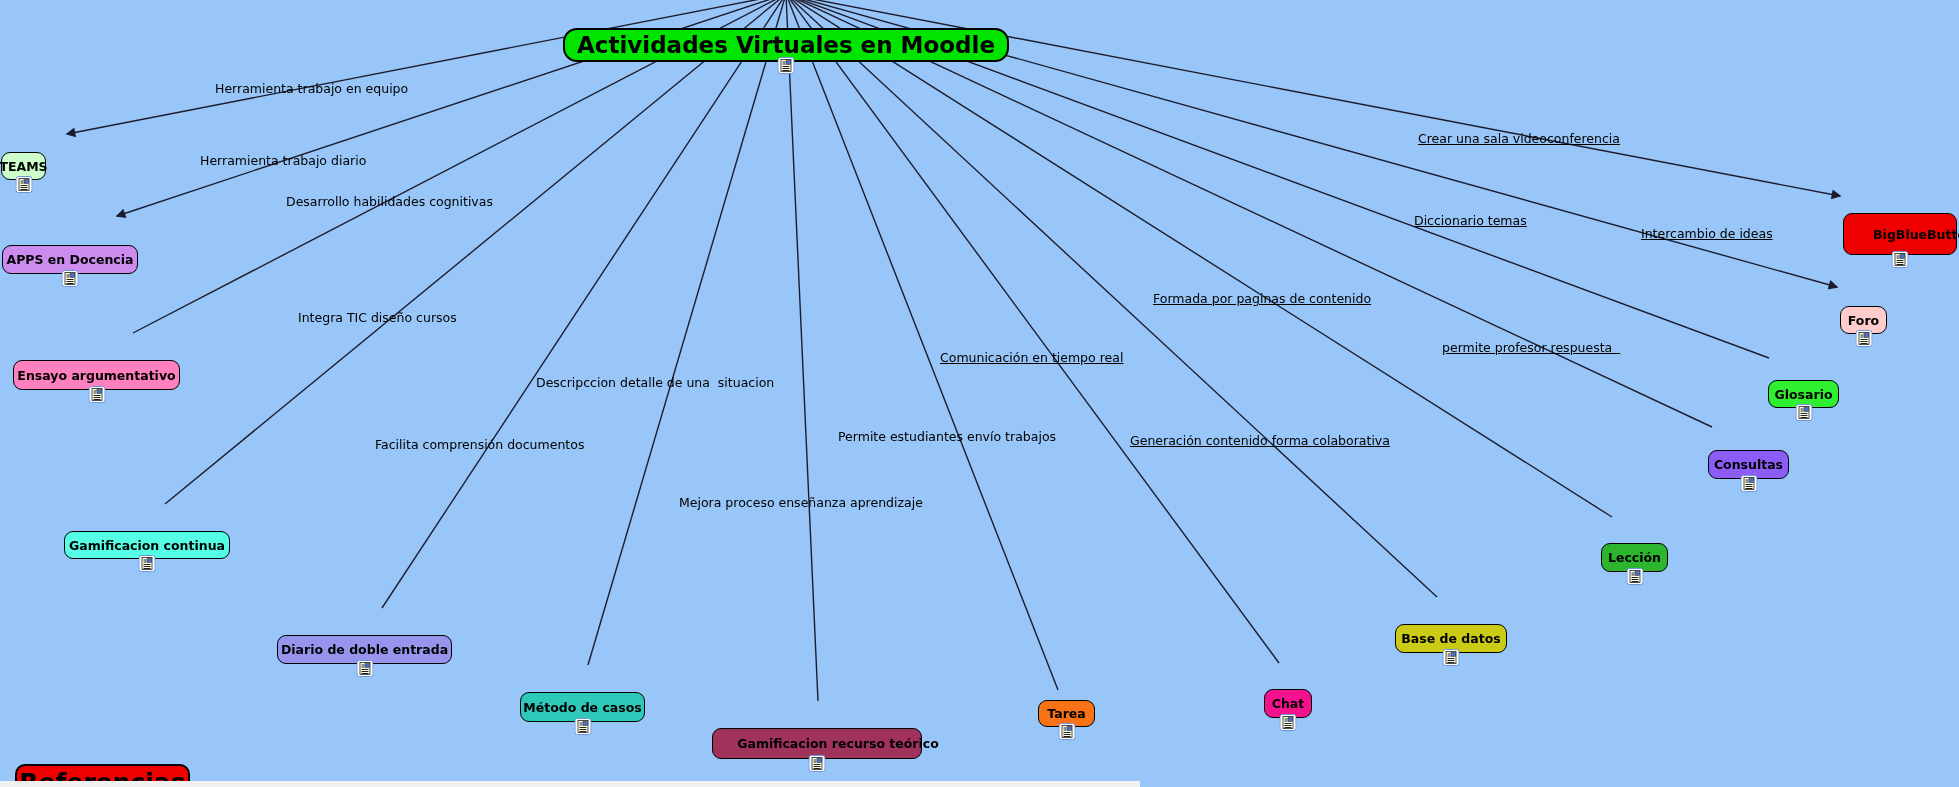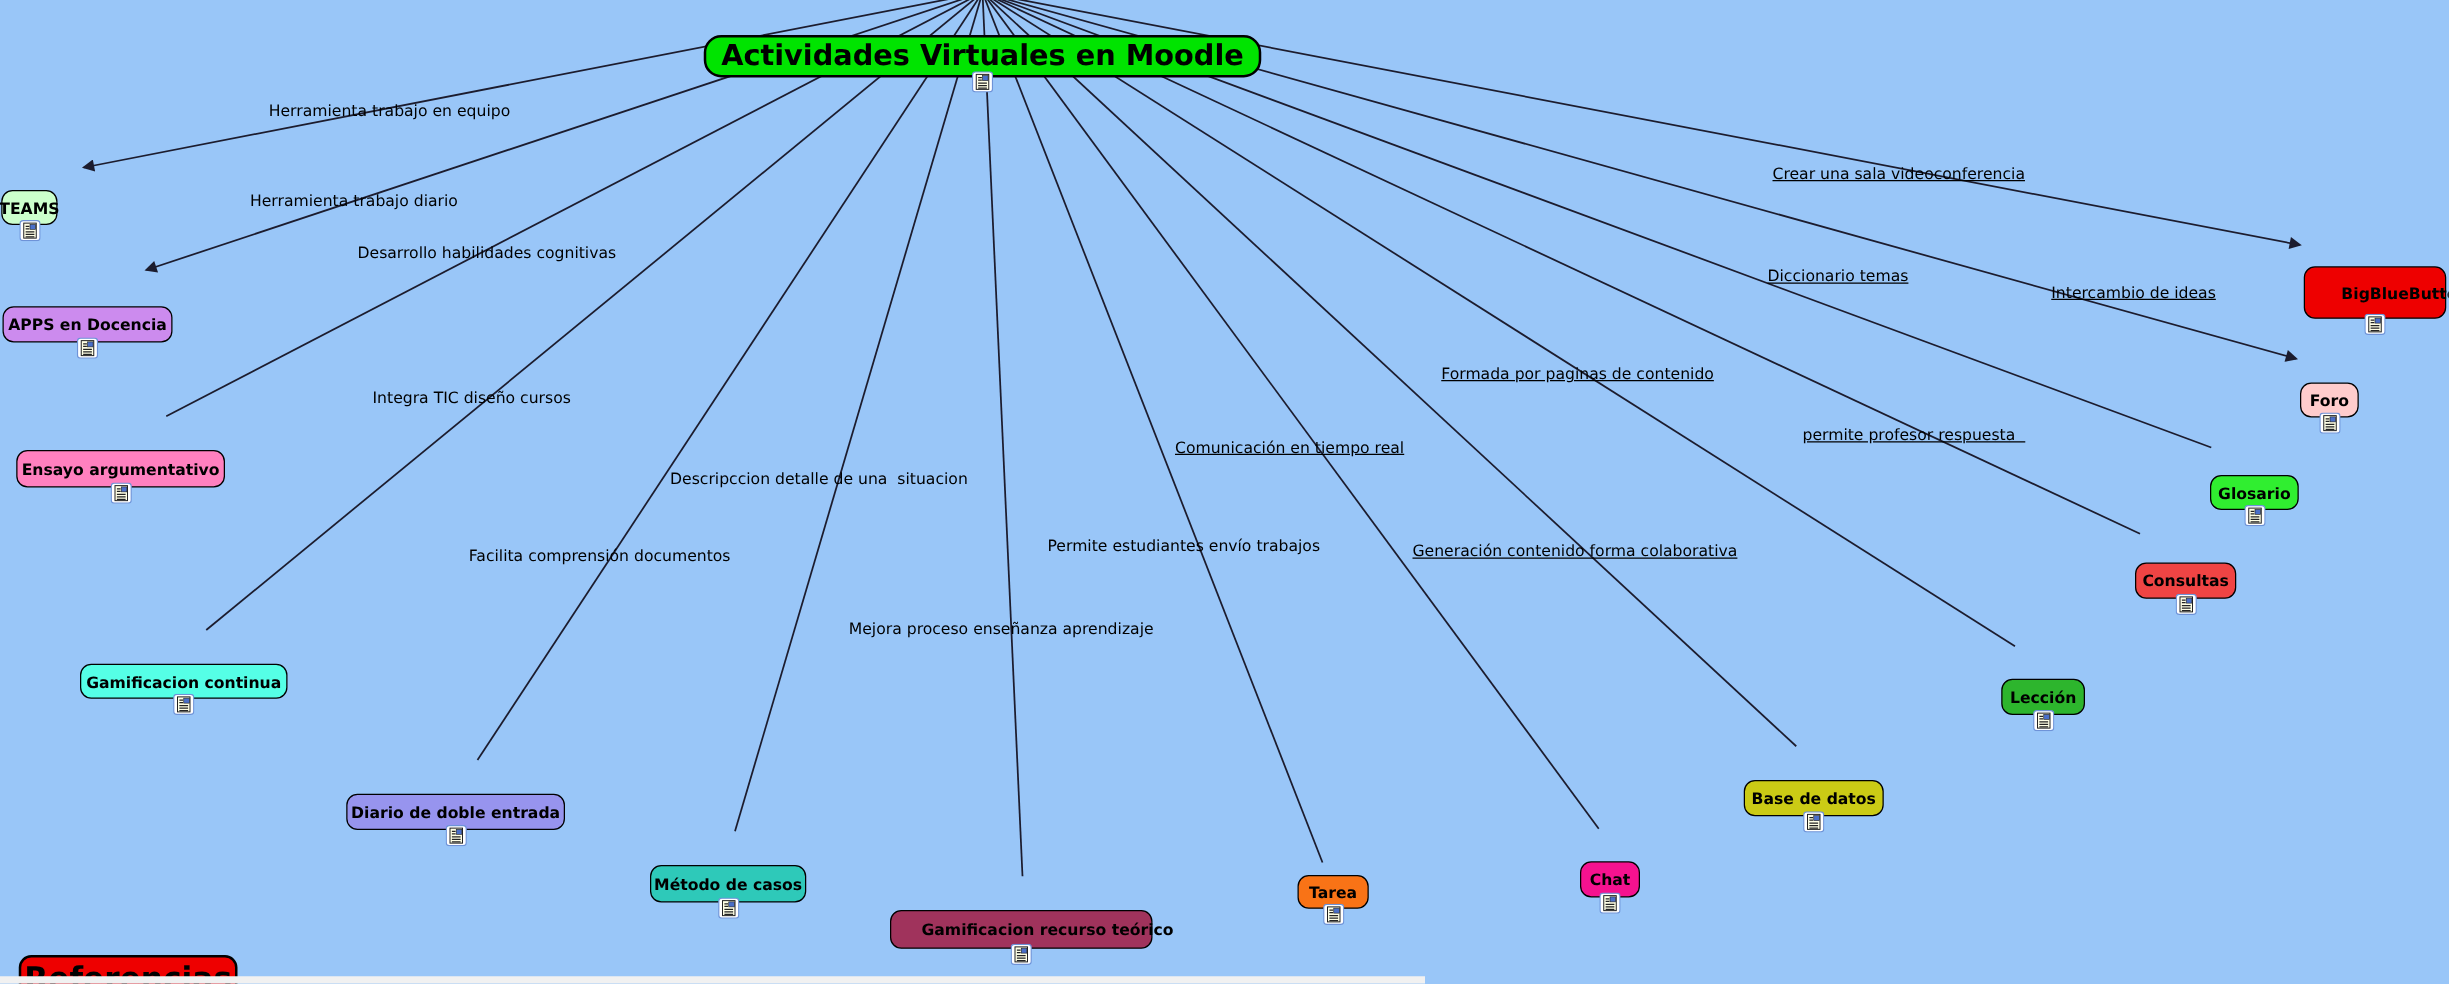--- a/index.html
+++ b/index.html
@@ -168,21 +168,21 @@
     </div>
     <div class="node" style="left: 1601px; top: 516px; width: 67px; height: 29px; background: rgb(45, 181, 45);">
       <span>Lección</span>
       <div class="res-icon"><svg width="17" height="17" viewBox="0 0 17 17">
           <rect x="0.5" y="0.5" width="16" height="16" rx="2.5" fill="#ffffff" stroke="#6E93D8"></rect>
           <rect x="3.5" y="2.5" width="10" height="12" fill="#FFFFE6" stroke="#222222" stroke-width="0.8"></rect>
           <rect x="8.5" y="3.5" width="4.5" height="4" fill="#4A6FC9" stroke="#222222" stroke-width="0.5"></rect>
           <path d="M5 5h3M5 7h3M5 9.5h7M5 11.5h7M5 13.5h7" stroke="#222222" stroke-width="1" fill="none"></path>
         </svg></div>
     </div>
-    <div class="node" style="left: 1708px; top: 423px; width: 81px; height: 29px; background: #ef4444; justify-content: center;">
+    <div class="node" style="left: 1708px; top: 423px; width: 81px; height: 29px; background: #8b5cf6; justify-content: center;">
       <span>Consultas</span>
       <div class="res-icon"><svg width="17" height="17" viewBox="0 0 17 17">
           <rect x="0.5" y="0.5" width="16" height="16" rx="2.5" fill="#ffffff" stroke="#6E93D8"></rect>
           <rect x="3.5" y="2.5" width="10" height="12" fill="#FFFFE6" stroke="#222222" stroke-width="0.8"></rect>
           <rect x="8.5" y="3.5" width="4.5" height="4" fill="#4A6FC9" stroke="#222222" stroke-width="0.5"></rect>
           <path d="M5 5h3M5 7h3M5 9.5h7M5 11.5h7M5 13.5h7" stroke="#222222" stroke-width="1" fill="none"></path>
         </svg></div>
     </div>
     <div class="node" style="left: 1768px; top: 353px; width: 71px; height: 28px; background: rgb(48, 238, 48);">
       <span>Glosario</span>

